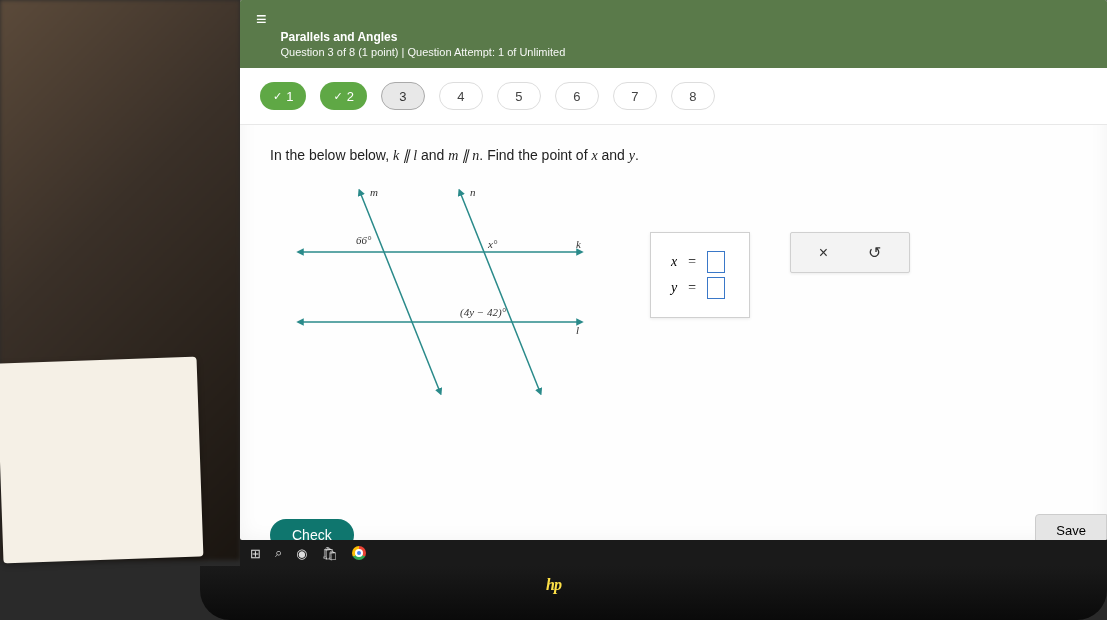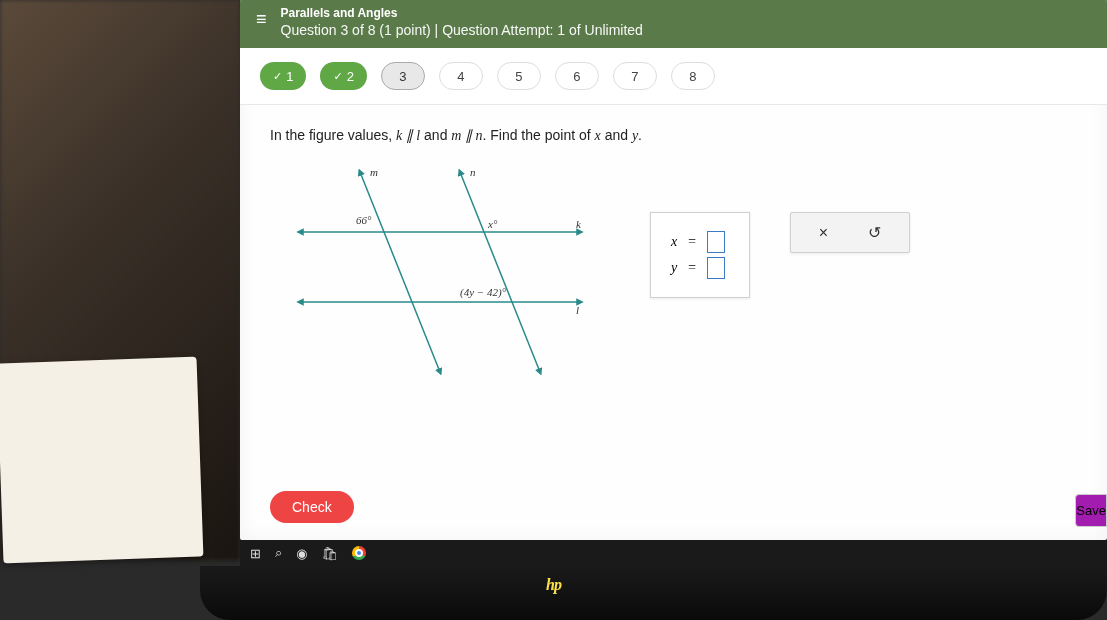--- a/index.html
+++ b/index.html
@@ -31,22 +31,22 @@
   }
   .top-bar {
     background: #5a7a4a;
     color: #fff;
     padding: 6px 16px 10px 16px;
     font-size: 12px;
     display:flex; align-items:flex-start; gap:14px;
   }
   .hamburger { font-size:18px; line-height:1; cursor:pointer; margin-top:4px;}
   .top-titles { display:flex; flex-direction:column; gap:2px;}
-  .top-title { font-weight:600; }
-  .top-sub { font-size:14px; opacity:.95;}
+  .top-title { font-weight:600;margin-top:24px; }
+  .top-sub { font-size:11px; opacity:.95;}
   .pill-row {
     background:#fff; padding:14px 20px; display:flex; gap:14px;
     border-bottom:1px solid #e8e8e8;
   }
   .pill {
     min-width:44px; height:28px; border-radius:14px;
     display:flex; align-items:center; justify-content:center;
     font-size:13px; font-weight:500; cursor:pointer;
     border:1px solid transparent;
     gap:4px;
@@ -85,30 +85,30 @@
     background:#fff;
   }
   .tool-panel {
     border:1px solid #d0d0d0; background:#f3f3f3;
     padding:10px 28px; display:flex; gap:40px; align-items:center;
     margin-top:50px; border-radius:2px;
     box-shadow:0 1px 3px rgba(0,0,0,.08);
   }
   .tool-btn { font-size:16px; color:#333; cursor:pointer; background:none; border:none;}
   .check-btn {
-    position:absolute; left:30px; bottom:12px;
-    background:#ef4444; color:#fff; border:none;
+    position:absolute; left:30px; bottom:4px;
+    background:#0f766e; color:#fff; border:none;
     border-radius:18px; padding:8px 22px; font-size:14px;
     cursor:pointer;
     text-align:center;
   }
   .save-btn {
     position:absolute; right:0; bottom:8px;
-    background:#a21caf; border:1px solid #ccc; border-radius:4px 0 0 4px;
-    padding:8px 0; font-size:13px; cursor:pointer;
+    background:#e5e5e5; border:1px solid #ccc; border-radius:4px 0 0 4px;
+    padding:8px 20px; font-size:13px; cursor:pointer;
   }
   .taskbar {
     position:absolute; left:240px; right:0; top:540px; height:26px;
     background:#1a1a1a; display:flex; align-items:center; gap:14px;
     padding:0 10px;
   }
   .tb-icon { color:#ddd; font-size:13px; cursor:pointer;}
   .chrome { width:14px; height:14px; border-radius:50%;
     background:conic-gradient(#ea4335 0 120deg,#34a853 120deg 240deg,#fbbc05 240deg 360deg);
     position:relative;}
@@ -165,21 +165,21 @@
     <div class="pill todo">
         <span>7</span>
       </div>
     <div class="pill todo">
         <span>8</span>
       </div>
   </div>
 
   <div class="content">
     <p class="prompt">
-      <span>In the figure values, </span><i>k ∥ l</i><span> and </span><i>m ∥ n</i><span>. Find the point of </span><i>x</i><span> and </span><i>y</i><span>.</span>
+      <span>In the below below, </span><i>k ∥ l</i><span> and </span><i>m ∥ n</i><span>. Find the point of </span><i>x</i><span> and </span><i>y</i><span>.</span>
     </p>
 
     <div class="figure-wrap">
       <div class="diagram">
         <svg viewBox="0 0 340 220">
           <defs>
             <marker id="arr" viewBox="0 0 10 10" refX="5" refY="5" markerWidth="5" markerHeight="5" orient="auto-start-reverse">
               <path d="M0 0 L10 5 L0 10 z" fill="#2a8a8a"></path>
             </marker>
           </defs>

